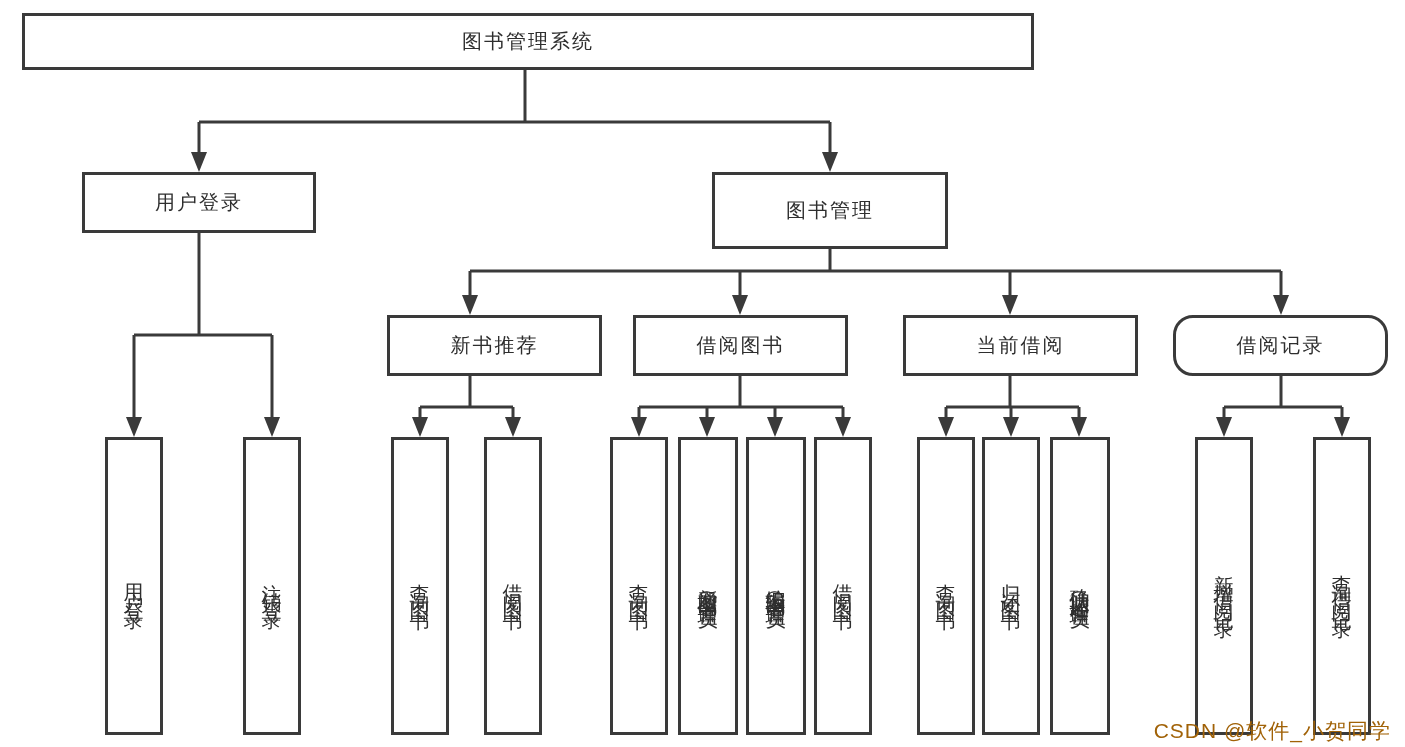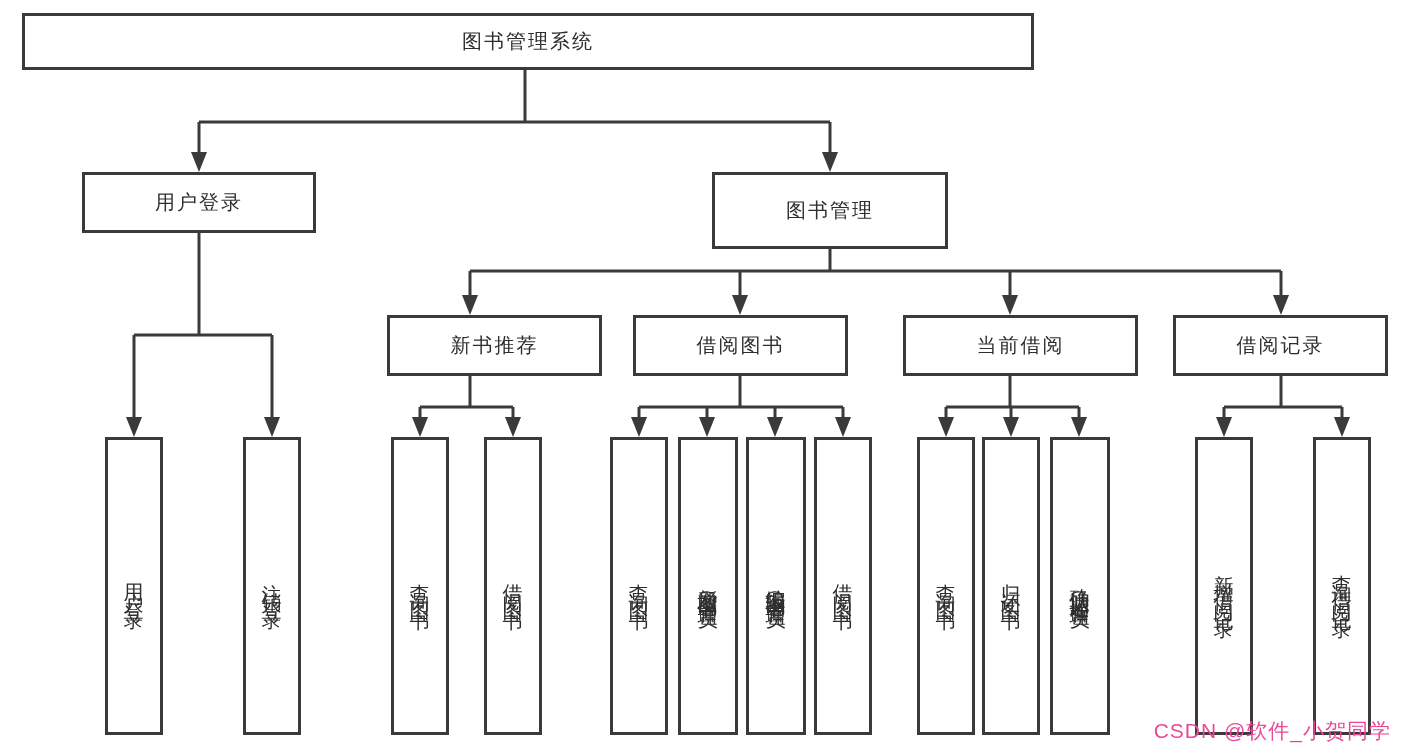--- a/index.html
+++ b/index.html
@@ -51,21 +51,21 @@
     line-height: 1;
   }
   .v-text.long {
     letter-spacing: 3px;
   }
   .watermark {
     position: absolute;
     right: 14px;
     bottom: 2px;
     font-size: 21px;
-    color: #ec4899;
+    color: #a16207;
     letter-spacing: 1px;
     z-index: 5;
     white-space: nowrap;
   }
 </style>
 </head>
 <body>
 
 <div class="canvas">
 
@@ -122,21 +122,21 @@
 
   <div class="node" style="left:363px; top:315px; width:215px; height:61px;margin-left:24px;">
     <span class="h-label">新书推荐</span>
   </div>
   <div class="node" style="left:633px; top:315px; width:215px; height:61px;">
     <span class="h-label">借阅图书</span>
   </div>
   <div class="node" style="left:903px; top:315px; width:235px; height:61px;">
     <span class="h-label">当前借阅</span>
   </div>
-  <div class="node" style="left:1173px; top:315px; width:215px; height:61px;">
+  <div class="node" style="left:1173px; top:315px; width:215px; height:61px;border-radius:20px;">
     <span class="h-label">借阅记录</span>
   </div>
 
   <div class="node leaf" style="left:105px;">
     <span class="v-text">用户登录</span>
   </div>
   <div class="node leaf" style="left:243px;">
     <span class="v-text">注销登录</span>
   </div>
 

